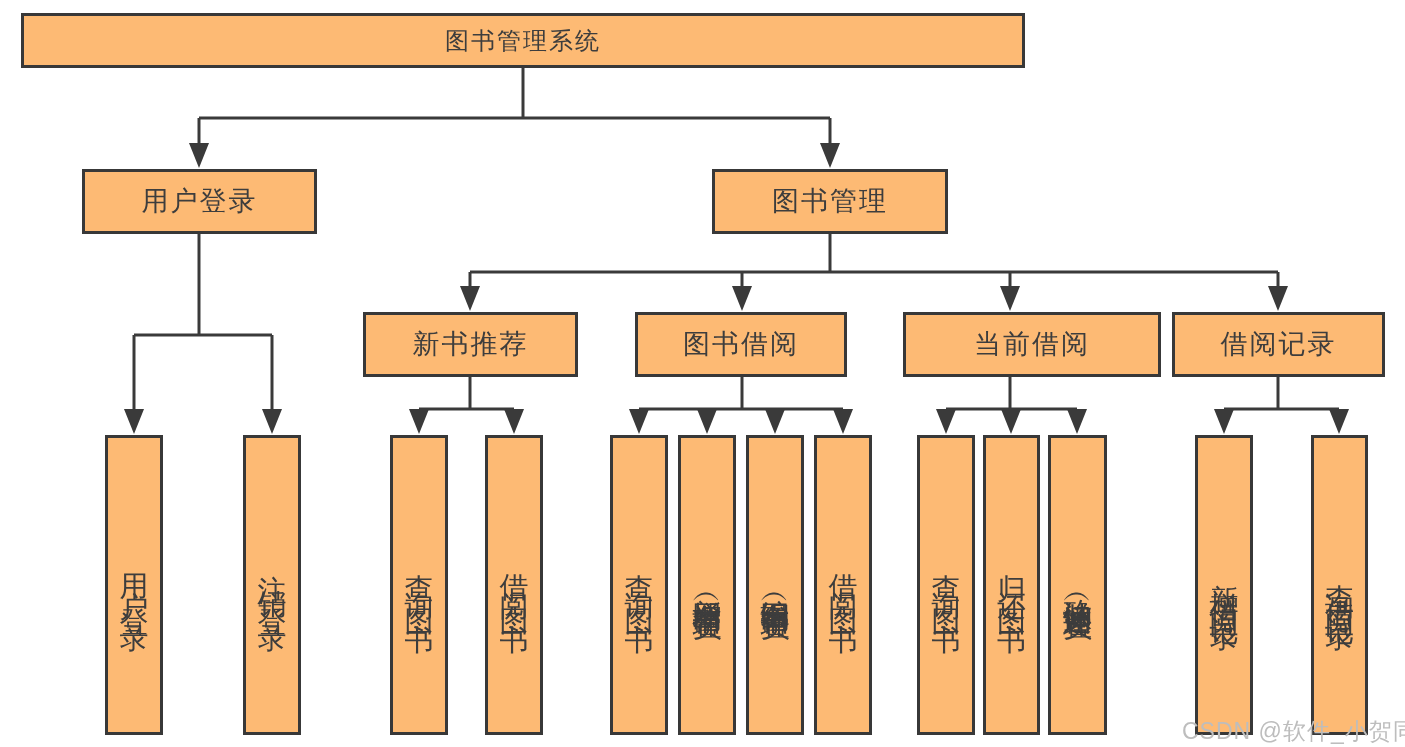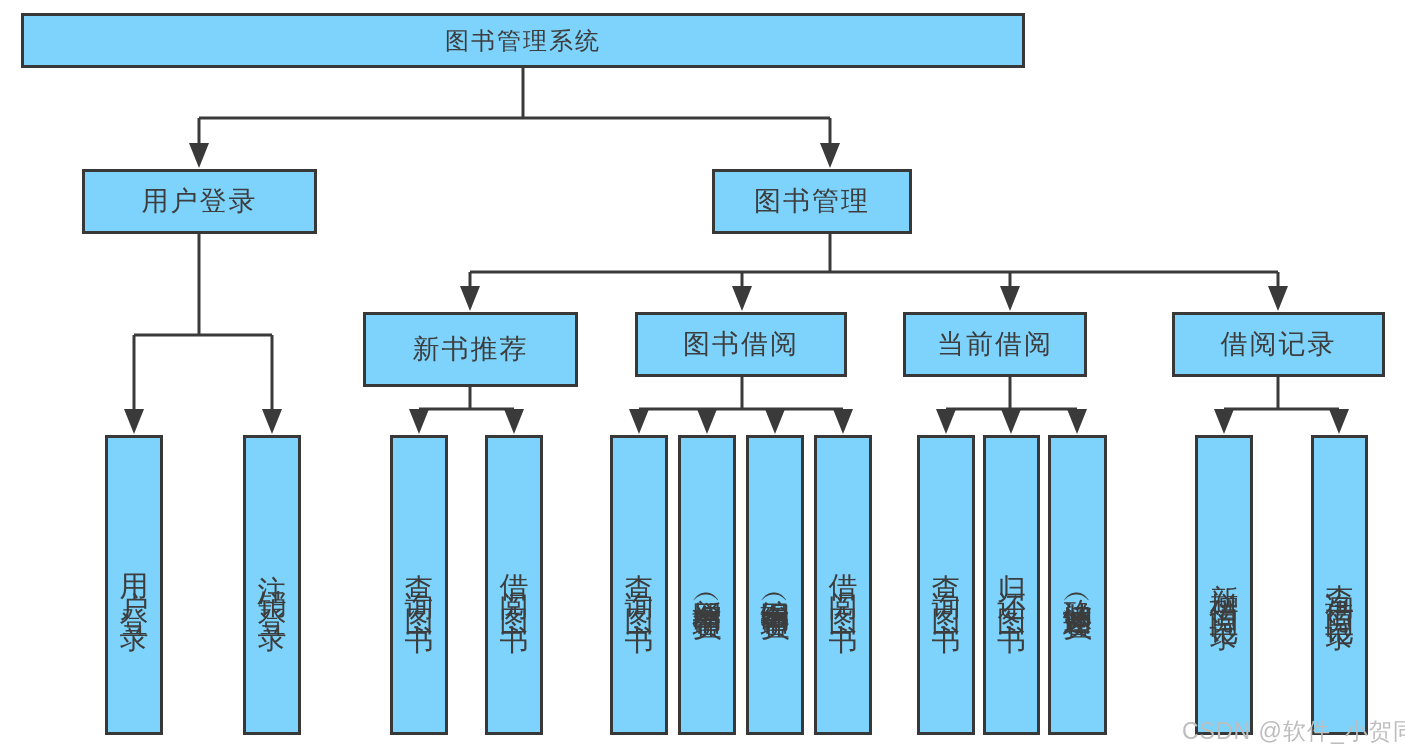--- a/index.html
+++ b/index.html
@@ -18,21 +18,21 @@
   #edges {
     position: absolute;
     left: 0; top: 0;
     width: 1405px;
     height: 747px;
   }
   #nodes { position: absolute; left: 0; top: 0; }
   .node {
     position: absolute;
     box-sizing: border-box;
-    background: #7dd3fc;
+    background: #fdba74;
     border: 3px solid #383838;
     display: flex;
     align-items: center;
     justify-content: center;
     color: #3d3d3d;
     text-align: center;
     line-height: 1;
   }
   .node span { display: block; }
   .node.l1 { font-size: 24px; letter-spacing: 2px; }
@@ -111,30 +111,30 @@
       <polygon points="1329,409 1349,409 1339,434" fill="#3a3a3a"></polygon>
       <polyline points="1339,409 1339,411" fill="none" stroke="#3a3a3a" stroke-width="3"></polyline>
     </svg>
   <div id="nodes">
       <div class="node l1" style="left: 21px; top: 13px; width: 1004px; height: 55px; border-color: rgb(56, 56, 56); color: rgb(61, 61, 61);">
         <span>图书管理系统</span>
       </div>
       <div class="node l2" style="left: 82px; top: 169px; width: 235px; height: 65px; border-color: rgb(56, 56, 56); color: rgb(61, 61, 61);">
         <span>用户登录</span>
       </div>
-      <div class="node l2" style="left: 712px; top: 169px; width: 200px; height: 65px; border-color: rgb(56, 56, 56); color: rgb(61, 61, 61);">
+      <div class="node l2" style="left: 712px; top: 169px; width: 236px; height: 65px; border-color: rgb(56, 56, 56); color: rgb(61, 61, 61);">
         <span>图书管理</span>
       </div>
-      <div class="node l3" style="left: 363px; top: 312px; width: 215px; height: 75px; border-color: rgb(56, 56, 56); color: rgb(61, 61, 61);">
+      <div class="node l3" style="left: 363px; top: 312px; width: 215px; height: 65px; border-color: rgb(56, 56, 56); color: rgb(61, 61, 61);">
         <span>新书推荐</span>
       </div>
       <div class="node l3" style="left: 635px; top: 312px; width: 212px; height: 65px; border-color: rgb(56, 56, 56); color: rgb(61, 61, 61);">
         <span>图书借阅</span>
       </div>
-      <div class="node l3" style="left: 903px; top: 312px; width: 184px; height: 65px; border-color: rgb(56, 56, 56); color: rgb(61, 61, 61);">
+      <div class="node l3" style="left: 903px; top: 312px; width: 258px; height: 65px; border-color: rgb(56, 56, 56); color: rgb(61, 61, 61);">
         <span>当前借阅</span>
       </div>
       <div class="node l3" style="left: 1172px; top: 312px; width: 213px; height: 65px; border-color: rgb(56, 56, 56); color: rgb(61, 61, 61);">
         <span>借阅记录</span>
       </div>
       <div class="node l4 vertical" style="left: 105px; top: 435px; width: 58px; height: 300px; border-color: rgb(56, 56, 56); color: rgb(61, 61, 61);">
         <span style="letter-spacing: 17px;">用户登录</span>
       </div>
       <div class="node l4 vertical" style="left: 243px; top: 435px; width: 58px; height: 300px; border-color: rgb(56, 56, 56); color: rgb(61, 61, 61);">
         <span style="letter-spacing: 17px;">注销登录</span>

